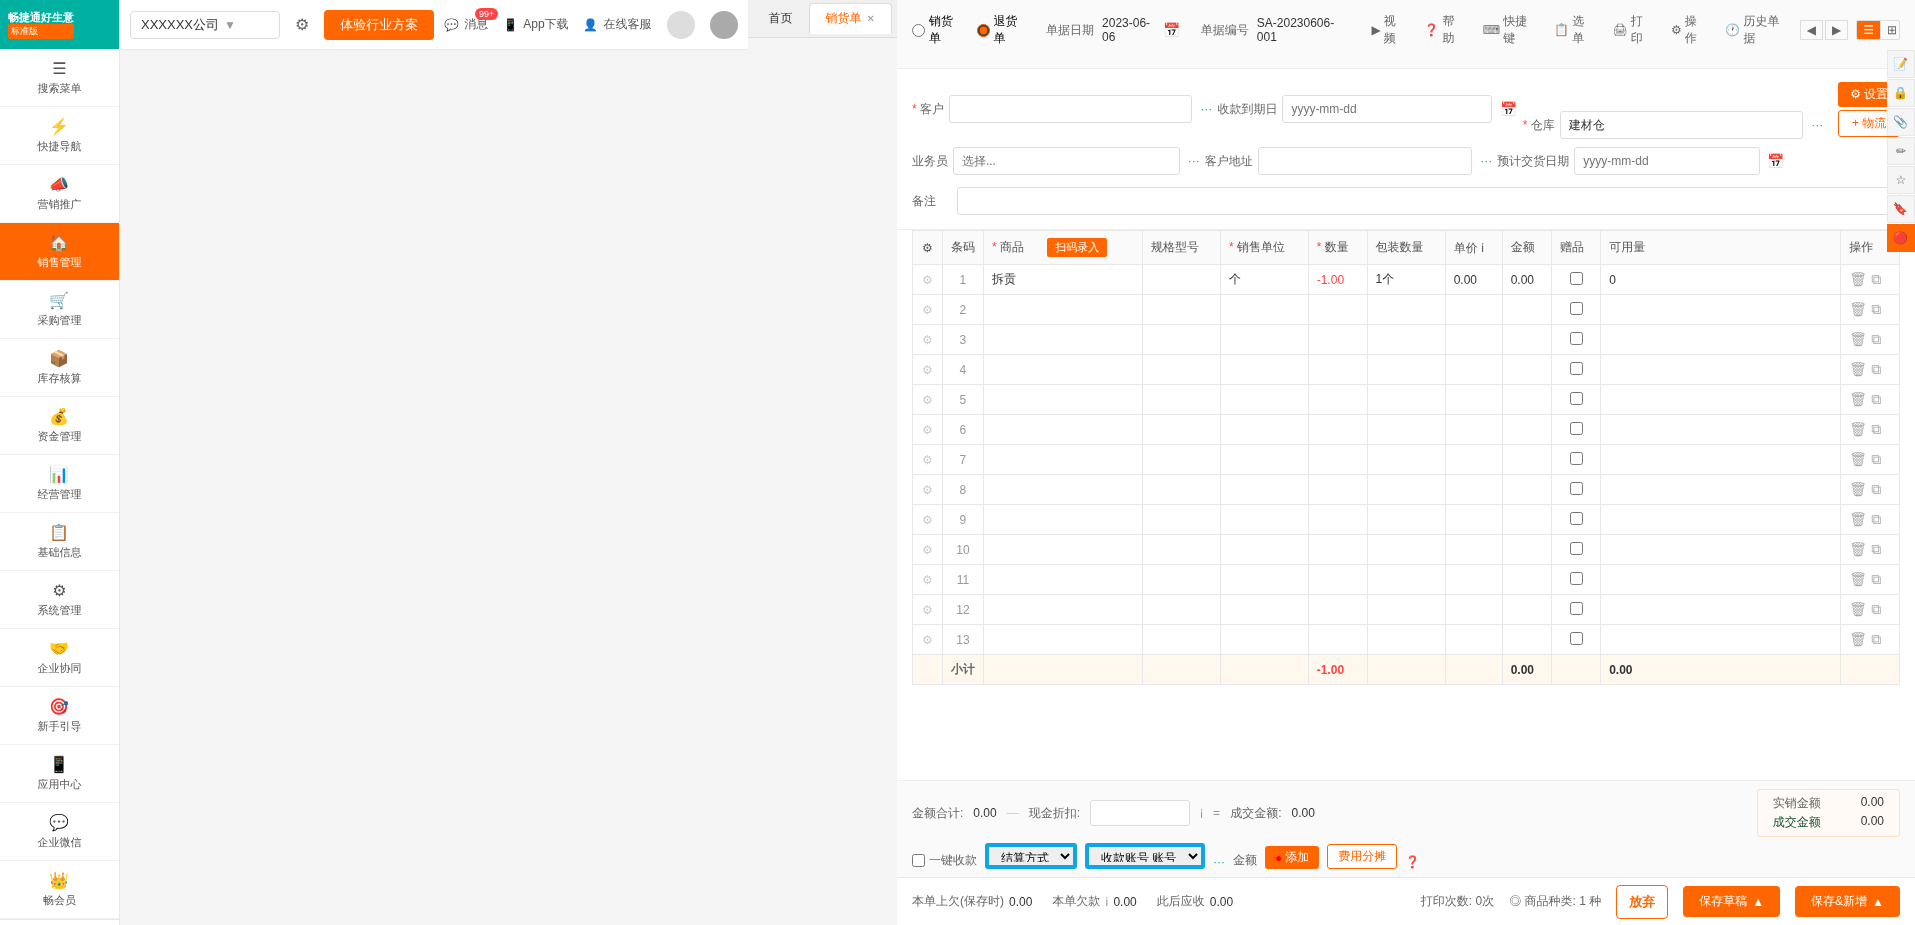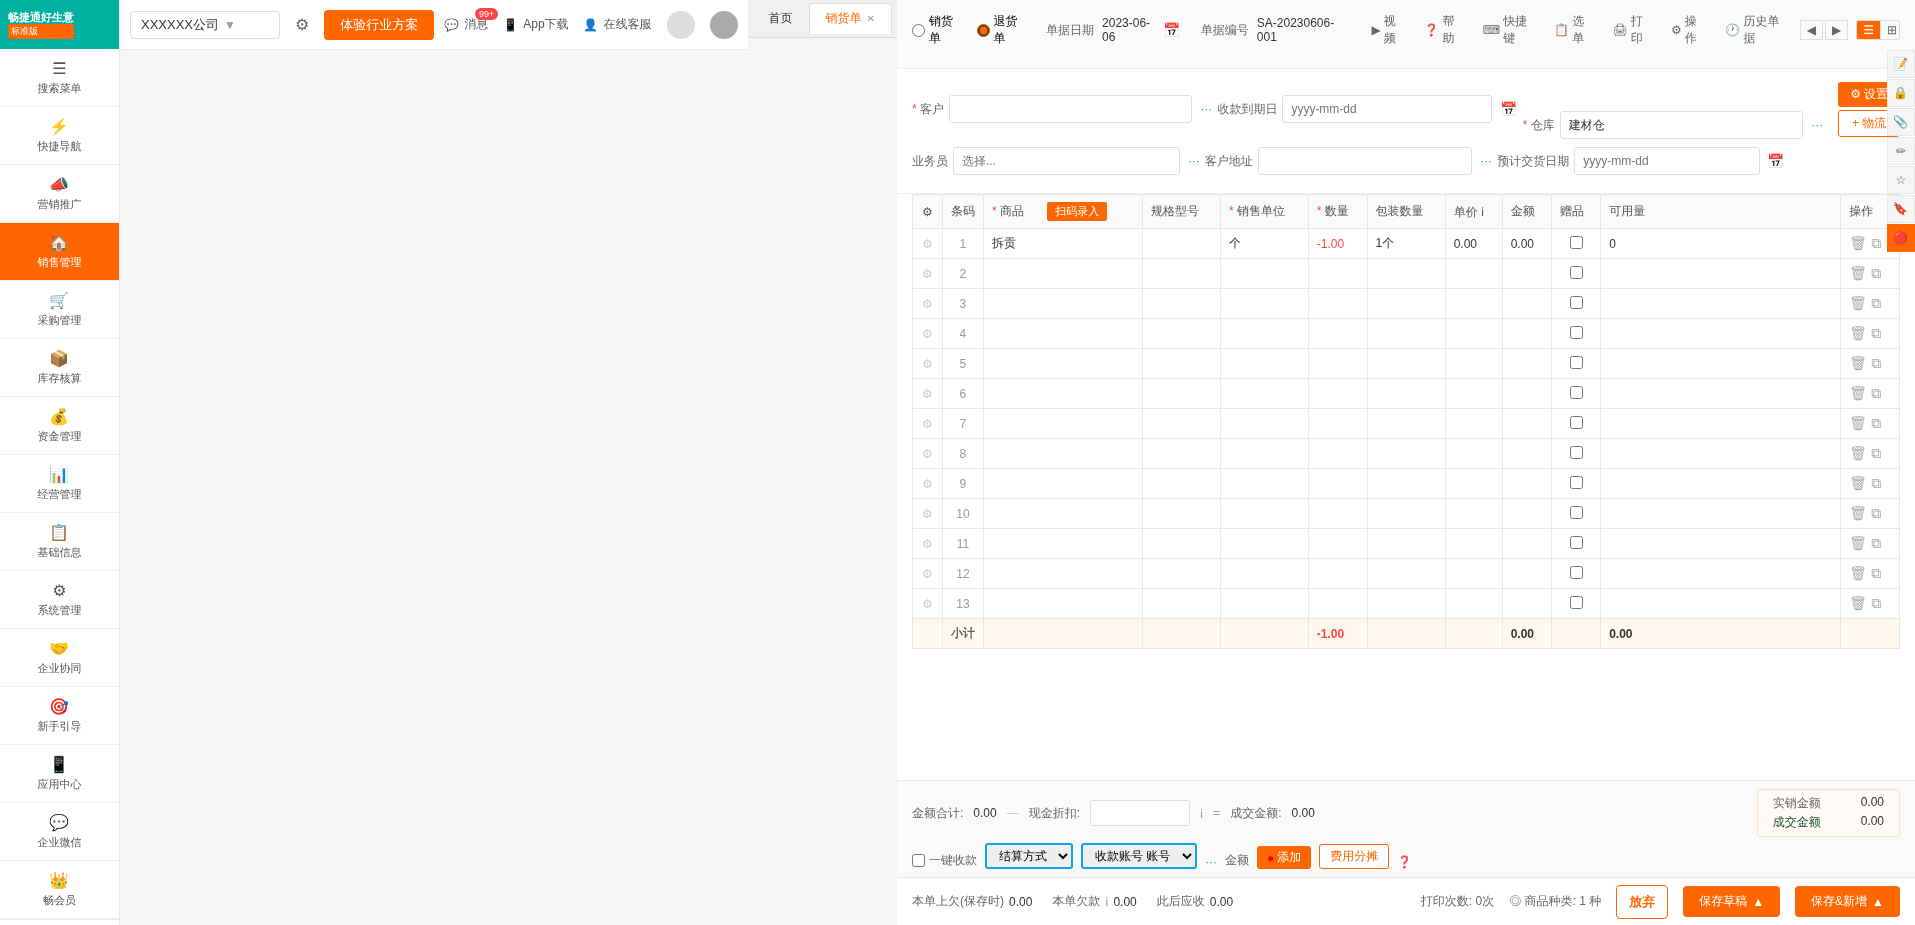--- a/index.html
+++ b/index.html
@@ -78,21 +78,21 @@
     
     .form-footer { padding: 8px 15px; border-top: 1px solid #eee; background: #fafafa; }
     .footer-row1 { display: flex; align-items: center; gap: 10px; margin-bottom: 6px; }
     .footer-label { color: #666; }
     .footer-value { color: #333; font-weight: 500; }
     .footer-dash { color: #ccc; }
     .footer-eq { color: #999; }
     .cash-input { border: 1px solid #ddd; padding: 3px 8px; border-radius: 3px; width: 100px; height: 26px; }
     .footer-row2 { display: flex; align-items: flex-end; gap: 8px; }
     .checkbox-label { display: flex; align-items: center; gap: 4px; cursor: pointer; color: #666; }
-    .select-input { border: 2px solid #0ea5e9; padding: 3px 8px; border-radius: 3px; height: 26px; }
+    .select-input { border: 4px solid #0ea5e9; padding: 3px 8px; border-radius: 3px; height: 26px; }
     .add-btn-sm { background: #ff6600; color: #fff; border: none; border-radius: 3px; padding: 3px 10px; cursor: pointer; font-size: 12px; display: flex; align-items: center; gap: 3px; }
     .fypf-btn { border: 1px solid #ff6600; color: #ff6600; background: #fff; border-radius: 3px; padding: 3px 10px; cursor: pointer; }
 
     
     .bottom-bar { height: 48px; background: #fff; border-top: 1px solid #e8e8e8; display: flex; align-items: center; padding: 0 15px; gap: 20px; flex-shrink: 0; }
     .bottom-stat { display: flex; align-items: center; gap: 5px; color: #666; }
     .bottom-stat .val { color: #333; font-weight: 500; }
     .bottom-right { margin-left: auto; display: flex; align-items: center; gap: 15px; }
     .print-count { color: #666; }
     .product-type { color: #666; cursor: pointer; }
@@ -325,20 +325,24 @@
           <span class="field-dots">···</span>
         </div>
         <div class="field-cell" style="flex:2;">
           <span class="field-label">预计交货日期</span>
           <input class="field-input" type="text" placeholder="yyyy-mm-dd" style="">
           <span class="field-cal">📅</span>
         </div>
         <div style="width:110px;"></div>
       </div>
 
+      <div class="remark-row">
+        <span class="remark-label">备注</span>
+        <input class="field-input" type="text" style="flex: 1 1 0%;" placeholder="">
+      </div>
     </div>
 
     <div class="table-wrap">
       <table class="data-table">
         <thead>
           <tr>
     <th style="width:30px;text-align:center;">⚙</th>
     <th style="width:40px;text-align:center;">条码</th>
     <th style="white-space:nowrap;">
       <span style="color:#f44;">*</span> 商品

